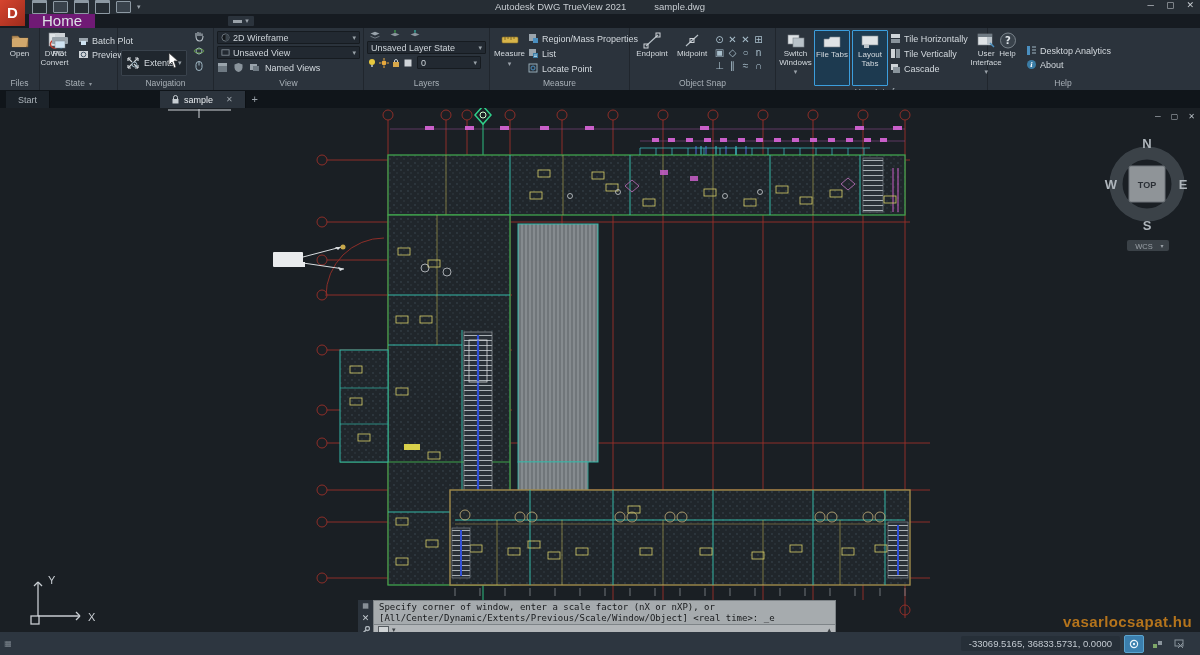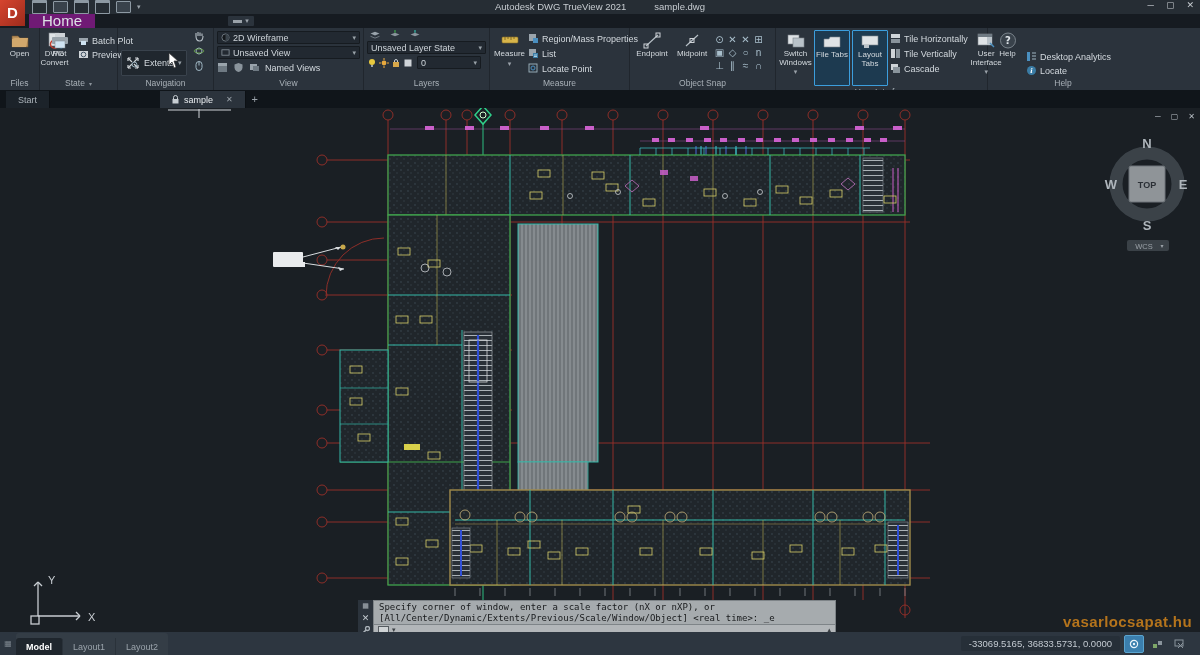--- a/index.html
+++ b/index.html
@@ -412,34 +412,34 @@
 
   <div class="grp" style="width:150px;border-right:none">
     <div class="gbody">
       <div class="bb">
         <svg viewBox="0 0 18 17">
             <circle cx="9" cy="8.5" r="7.5" fill="#39424b" stroke="#8a949c" stroke-width=".8"></circle>
             <text x="9" y="12" text-anchor="middle" font-size="10" font-family="DejaVu Sans" fill="#dfe5ea" font-weight="bold">?</text>
           </svg>
         <span>Help</span>
       </div>
-      <div class="col" style="margin-top:20px">
+      <div class="col" style="margin-top:14px">
         <div class="rb">
           <svg viewBox="0 0 11 11">
               <rect x="1" y="1" width="3" height="9" fill="#4a8fc0"></rect>
               <path d="M6 2h4M6 5h4M6 8h4" stroke="#9fb6c2" stroke-width="1.2"></path>
             </svg>
           <span>Desktop Analytics</span>
         </div>
         <div class="rb">
           <svg viewBox="0 0 11 11">
               <circle cx="5.5" cy="5.5" r="4.5" fill="#3a7ca5"></circle>
               <text x="5.5" y="8" text-anchor="middle" font-size="6.5" font-family="DejaVu Serif" fill="#fff" font-weight="bold" font-style="italic">i</text>
             </svg>
-          <span>Locate</span>
+          <span>About</span>
         </div>
       </div>
     </div>
     <div class="glabel">Help</div>
   </div>
   <div style="flex:1"></div>
 </div>
 
 <div class="cursor">
   <svg width="12" height="17" viewBox="0 0 12 17">
@@ -786,25 +786,20 @@
         <span class="up">▴</span>
       </div>
     </div>
   </div>
 
   <div class="watermark">vasarlocsapat.hu</div>
 </div>
 
 <div class="statusbar">
   <div class="sb-corner">▦</div>
-  <div class="mtabs">
-    <div class="mtab active">Model</div>
-    <div class="mtab">Layout1</div>
-    <div class="mtab" style="border-right:none">Layout2</div>
-  </div>
   <div class="sb-right">
     <div class="coords">-33069.5165, 36833.5731, 0.0000</div>
     <div class="sb-chip on">
       <svg width="10" height="10" viewBox="0 0 10 10">
           <circle cx="5" cy="5" r="3.6" fill="none" stroke="#eaf3fa" stroke-width="1.2"></circle>
           <circle cx="5" cy="5" r="1.2" fill="#eaf3fa"></circle>
         </svg>
     </div>
     <div class="sb-chip dim">
       <svg width="11" height="10" viewBox="0 0 11 10">

